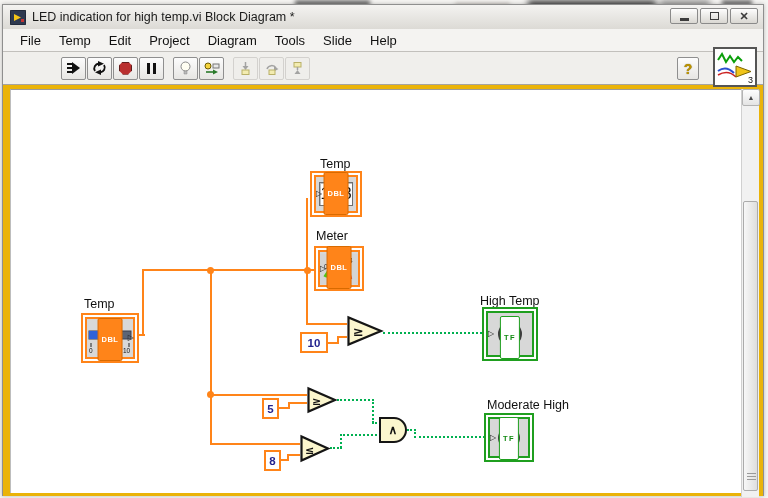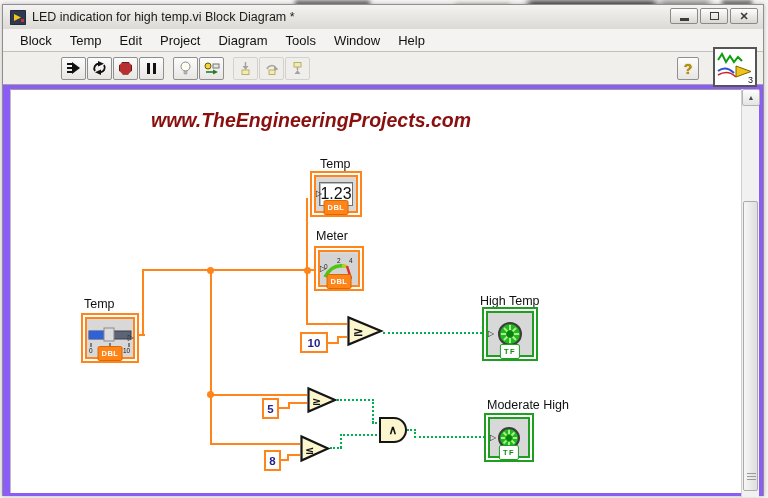--- a/index.html
+++ b/index.html
@@ -5,21 +5,21 @@
   html,body{margin:0;padding:0;background:#fafafa;}
   *{box-sizing:border-box;}
   .screen{position:relative;width:768px;height:498px;overflow:hidden;
           font-family:"Liberation Sans",sans-serif;background:#f6f5f3;}
 
   
   .blob{position:absolute;z-index:0;}
 
   
   .win{position:absolute;left:2px;top:4px;width:762px;height:492px;z-index:1;
-       background:#8b5cf6;border:1px solid #8f8f8f;border-bottom:none;
+       background:#eab308;border:1px solid #8f8f8f;border-bottom:none;
        box-shadow:0 0 4px rgba(0,0,0,.25);}
   .titlebar{position:relative;height:24px;width:100%;
             background:linear-gradient(#f4f3f1,#dcdad5);
             display:flex;align-items:center;padding-left:7px;}
   .title-text{font-size:12.5px;color:#1a1a1a;margin-left:6px;white-space:nowrap;}
   .winbtns{position:absolute;right:5px;top:3px;display:flex;gap:2px;}
   .wbtn{width:28px;height:16px;border:1px solid #8a8a8a;border-radius:2px;
         background:linear-gradient(#fdfdfd,#d9d7d2);display:flex;align-items:center;justify-content:center;}
   .glyph-min{width:9px;height:3px;background:#3c3c3c;margin-top:7px;}
   .glyph-max{width:9px;height:8px;border:1.5px solid #3c3c3c;}
@@ -57,21 +57,21 @@
   
   .term{position:absolute;border:2px solid #ff8419;background:#fff;padding:2px;}
   .term-in{position:relative;width:100%;height:100%;border:2px solid #ff8419;background:#d8d8d8;
            display:flex;align-items:center;justify-content:center;}
   .term.bool{border-color:#1f9f1f;}
   .term.bool .term-in{border-color:#1f9f1f;}
   .io-arrow{position:absolute;font-size:8px;color:#222;line-height:1;top:50%;transform:translateY(-50%);}
   .io-left{left:0px;}
   .io-right{right:-1px;}
   .tag{position:absolute;bottom:-4px;left:50%;transform:translateX(-50%);line-height:1.2;
-       font-size:7.5px;font-weight:bold;letter-spacing:.5px;padding:2px 3px;border-radius:2px;white-space:nowrap;}
+       font-size:7.5px;font-weight:bold;letter-spacing:.5px;padding:16px 3px;border-radius:2px;white-space:nowrap;}
   .tag-dbl{background:#ff8419;color:#fff;border:1px solid #d86a00;}
   .tag-tf{background:#fff;color:#128a12;border:1.5px solid #1f9f1f;letter-spacing:1.5px;}
   .num-display{width:34px;height:24px;background:#fff;border:1px solid #6f6f6f;
                box-shadow:inset 1px 1px 0 #bdbdbd;display:flex;align-items:center;justify-content:center;
                font-size:16px;color:#111;}
 
   
   .ow{position:absolute;background:#ff8419;}
   .gw-h{position:absolute;height:0;border-top:2px dotted #00b050;}
   .gw-v{position:absolute;width:0;border-left:2px dotted #00b050;}
@@ -126,27 +126,27 @@
         <div class="wbtn">
             <div class="glyph-max"></div>
           </div>
         <div class="wbtn">
             <span class="glyph-close">✕</span>
           </div>
       </div>
     </div>
 
     <div class="menubar">
-      <span class="menu-item">Block</span>
+      <span class="menu-item">File</span>
       <span class="menu-item">Temp</span>
       <span class="menu-item">Edit</span>
       <span class="menu-item">Project</span>
       <span class="menu-item">Diagram</span>
       <span class="menu-item">Tools</span>
-      <span class="menu-item">Window</span>
+      <span class="menu-item">Slide</span>
       <span class="menu-item">Help</span>
     </div>
 
     <div class="toolbar">
       <div class="tbtn">
         <svg width="14" height="12">
           <rect x="0" y="1" width="5" height="2" fill="#111"></rect>
             <rect x="0" y="5" width="5" height="2" fill="#111"></rect>
           <rect x="0" y="9" width="5" height="2" fill="#111"></rect>
             <polygon points="5,0 13,6 5,12" fill="#111"></polygon>
@@ -216,21 +216,20 @@
         <polyline points="2,10 6,4 10,12 14,6 18,12 22,7 26,11" fill="none" stroke="#0b9f0b" stroke-width="2"></polyline>
         <path d="M2 21 Q 10 15, 18 23" fill="none" stroke="#2a4fd0" stroke-width="2"></path>
         <path d="M2 25 Q 12 19, 20 27" fill="none" stroke="#cc2222" stroke-width="1.5"></path>
         <polygon points="20,16 35,21.5 20,27" fill="#f0c419" stroke="#7a6400"></polygon>
       </svg>
       <span class="vi-badge">3</span>
     </div>
 
     <div class="diagram">
 
-      <div class="watermark">www.TheEngineeringProjects.com</div>
 
       <div class="ow" style="left:127px;top:244px;width:7px;height:2px;"></div>
       <div class="ow" style="left:131px;top:180px;width:2px;height:66px;"></div>
       <div class="ow" style="left:131px;top:179px;width:174px;height:2px;"></div>
       <div class="ow" style="left:295px;top:108px;width:2px;height:127px;"></div>
       <div class="ow" style="left:295px;top:233px;width:41px;height:2px;"></div>
       <div class="ow" style="left:317px;top:252px;width:11px;height:2px;"></div>
       <div class="ow" style="left:326px;top:246px;width:2px;height:8px;"></div>
       <div class="ow" style="left:326px;top:246px;width:10px;height:2px;"></div>
       <div class="ow" style="left:199px;top:180px;width:2px;height:175px;"></div>

